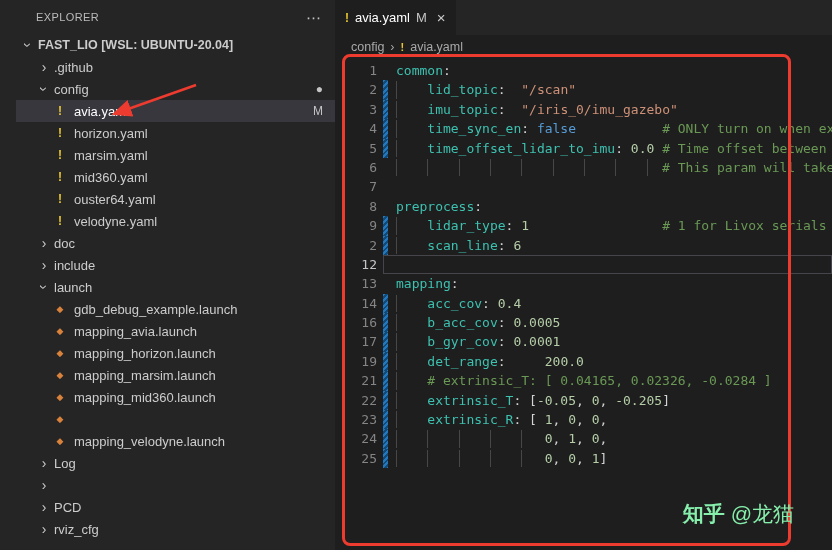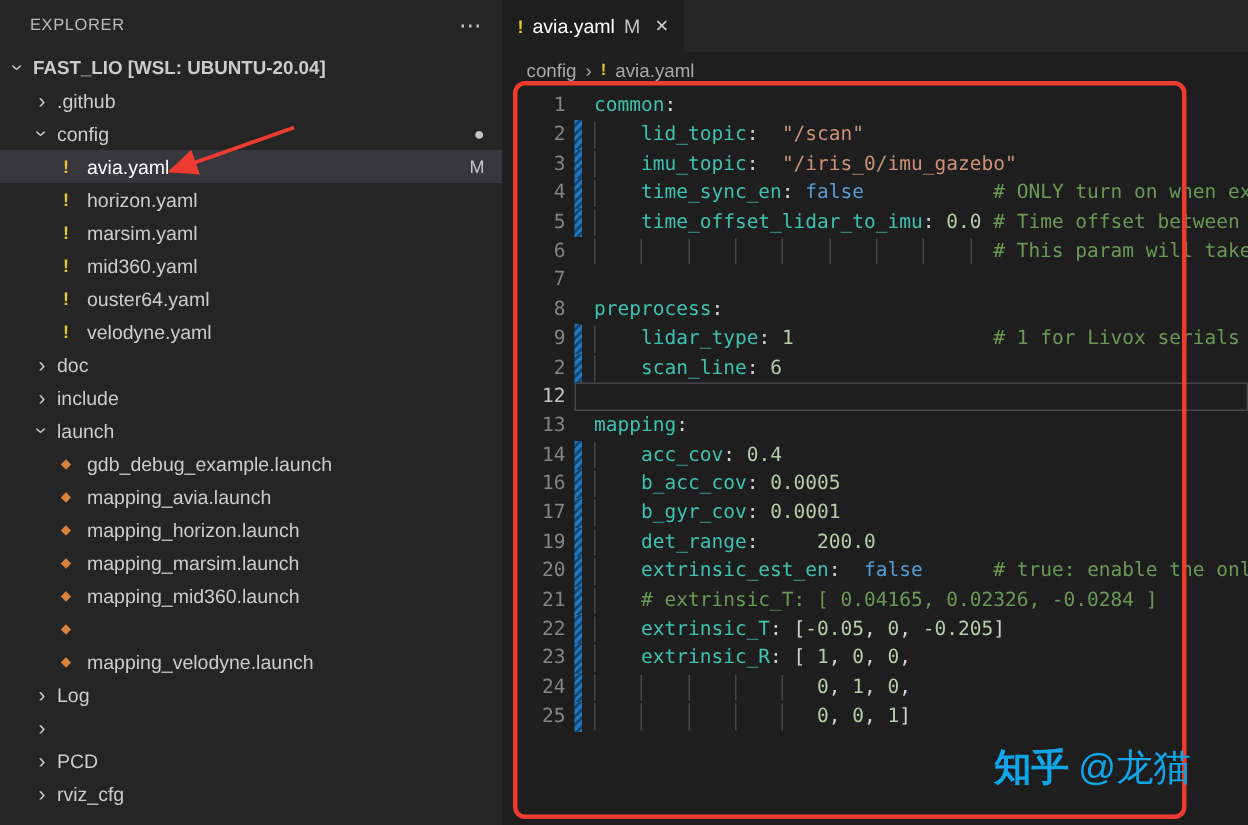--- a/index.html
+++ b/index.html
@@ -5,21 +5,21 @@
   * { box-sizing: border-box; }
   html,body { margin:0; padding:0; }
   body {
     width:832px; height:550px; overflow:hidden; position:relative;
     background:#1e1e1e; font-family:"Liberation Sans", sans-serif;
     -webkit-font-smoothing:antialiased;
   }
   .app { display:flex; width:832px; height:550px; }
 
   
-  .sidebar { width:335px; flex-shrink:0; background:#252526; color:#cccccc; font-size:13px; overflow:hidden; }
+  .sidebar { width:335px; flex-shrink:0; background:#252526; color:#cccccc; font-size:13px; overflow:hidden;padding-left:16px; }
   .sidebar-header { height:34px; display:flex; align-items:center; justify-content:space-between; padding:0 14px 0 20px; }
   .sidebar-title { font-size:11px; color:#bbbbbb; letter-spacing:.4px; }
   .more { color:#c5c5c5; font-size:15px; cursor:pointer; line-height:1; }
   .tree-row { height:22px; display:flex; align-items:center; cursor:pointer; white-space:nowrap; }
   .tree-row.selected { background:#37373d; color:#ffffff; }
   .tree-row.bold .tree-label { font-weight:bold; font-size:12.5px; }
   .chevron { width:16px; flex-shrink:0; display:inline-flex; justify-content:center; color:#cccccc; font-size:14px; line-height:1; }
   .chevron.open { transform:rotate(90deg); }
   .yaml-ic { width:16px; flex-shrink:0; text-align:center; color:#e8c532; font-weight:bold; font-size:12px; margin-right:4px; }
   .launch-ic { width:16px; flex-shrink:0; text-align:center; color:#d9823b; font-size:9px; margin-right:4px; }
@@ -53,21 +53,21 @@
   .tk-s { color:#ce9178; }
   .tk-b { color:#569cd6; }
   .tk-n { color:#b5cea8; }
   .tk-c { color:#6a9955; }
   .tk-t { color:#d4d4d4; }
 
   
   .red-box { position:absolute; left:342px; top:54px; width:449px; height:492px;
     border:3px solid #ee3b2f; border-radius:8px; pointer-events:none; z-index:10; }
   .arrow-svg { position:absolute; left:0; top:0; pointer-events:none; z-index:11; }
-  .watermark { position:absolute; right:38px; bottom:22px; z-index:12; color:#0ea5e9; font-size:25px; }
+  .watermark { position:absolute; right:38px; bottom:22px; z-index:12; color:#86efac; font-size:21px; }
   .watermark .wm-brand { font-weight:bold; margin-right:6px; }
 </style>
 </head>
 <body>
 
 <div class="app">
 
   <div class="sidebar">
     <div class="sidebar-header">
       <span class="sidebar-title">EXPLORER</span>
@@ -291,27 +291,20 @@
           </div>
         </div>
         <div class="code-line">
           <span class="ln-num">19</span>
           <div class="line-body">
             <span class="ln-bar on"></span>
             <span class="ln-text"><i class="guide" style="left: 0px;"></i><span class="tk-t">    </span><span class="tk-k">det_range</span><span class="tk-p">:</span><span class="tk-t">     </span><span class="tk-n">200.0</span></span>
           </div>
         </div>
         <div class="code-line">
-          <span class="ln-num">20</span>
-          <div class="line-body">
-            <span class="ln-bar on"></span>
-            <span class="ln-text"><i class="guide" style="left: 0px;"></i><span class="tk-t">    </span><span class="tk-k">extrinsic_est_en</span><span class="tk-p">:</span><span class="tk-t">  </span><span class="tk-b">false</span><span class="tk-t">      </span><span class="tk-c"># true: enable the onl</span></span>
-          </div>
-        </div>
-        <div class="code-line">
           <span class="ln-num">21</span>
           <div class="line-body">
             <span class="ln-bar on"></span>
             <span class="ln-text"><i class="guide" style="left: 0px;"></i><span class="tk-t">    </span><span class="tk-c"># extrinsic_T: [ 0.04165, 0.02326, -0.0284 ]</span></span>
           </div>
         </div>
         <div class="code-line">
           <span class="ln-num">22</span>
           <div class="line-body">
             <span class="ln-bar on"></span>

